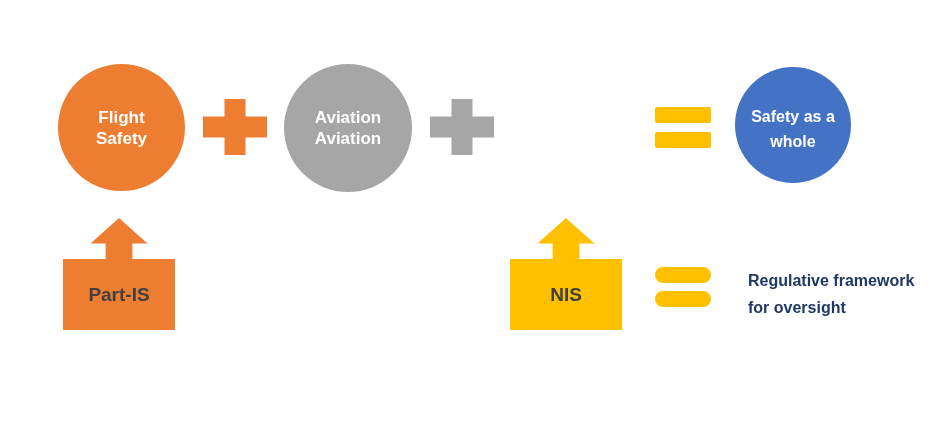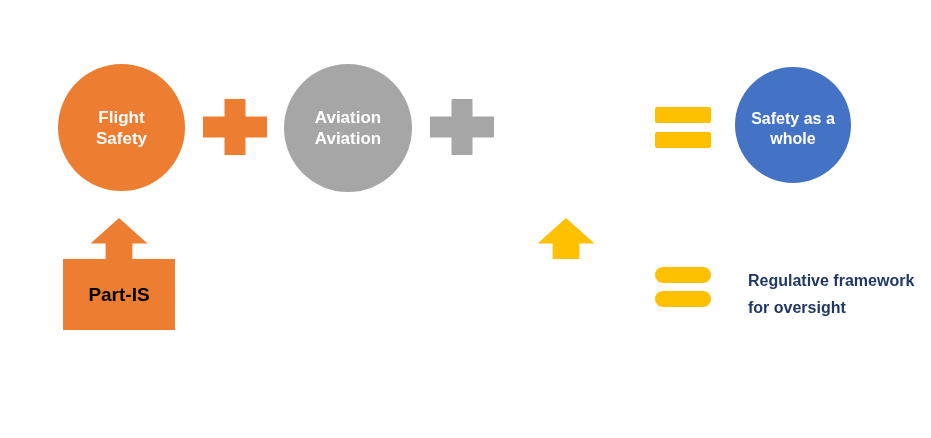--- a/index.html
+++ b/index.html
@@ -23,21 +23,21 @@
   .circle {
     position:absolute;
     border-radius:50%;
     display:flex; align-items:center; justify-content:center;
     color:#ffffff; font-weight:bold; text-align:center;
   }
   .clabel {
     display:block;
     font-size:17px; line-height:21px;
   }
-  .clabel--sm { font-size:16px; line-height:20px;margin-top:8px; }
+  .clabel--sm { font-size:16px; line-height:25px;margin-top:8px; }
 
   
   .plus { position:absolute; width:64px; height:56px; }
   .plus::before {
     content:""; position:absolute;
     left:0; right:0; top:50%; height:21px;
     transform:translateY(-50%);
     background:currentColor;
   }
   .plus::after {
@@ -64,21 +64,21 @@
     width:112px;
     display:flex; flex-direction:column; align-items:center;
   }
   .arrow-up {
     width:57px; height:41px;
     clip-path:polygon(50% 0%, 100% 62%, 73.5% 62%, 73.5% 100%, 26.5% 100%, 26.5% 62%, 0% 62%);
   }
   .reg-box {
     width:112px; height:71px;
     display:flex; align-items:center; justify-content:center;
-    color:#000000; font-weight:bold; font-size:19px;
+    color:#404040; font-weight:bold; font-size:19px;
     text-align:center;
   }
 
   
   .result-text {
     position:absolute;
     width:182px;
     color:#1F3864;
     font-size:16px; font-weight:bold; line-height:27px;margin-top:29px;
   }
@@ -110,19 +110,22 @@
   <div class="reg-group" style="left:63px; top:218px;">
     <div class="arrow-up c-orange"></div>
     <div class="reg-box c-orange">
       <span>Part-IS</span>
     </div>
   </div>
 
 
   <div class="reg-group" style="left:510px; top:218px;">
     <div class="arrow-up c-yellow"></div>
+    <div class="reg-box c-yellow">
+      <span>NIS</span>
+    </div>
   </div>
 
   <div class="equals equals--rounded" style="left:655px; top:267px; color:#FFC000;"></div>
 
   <div class="result-text" style="left:748px; top:238px;">Regulative framework for oversight</div>
 
 </div>
 
 </body></html>

